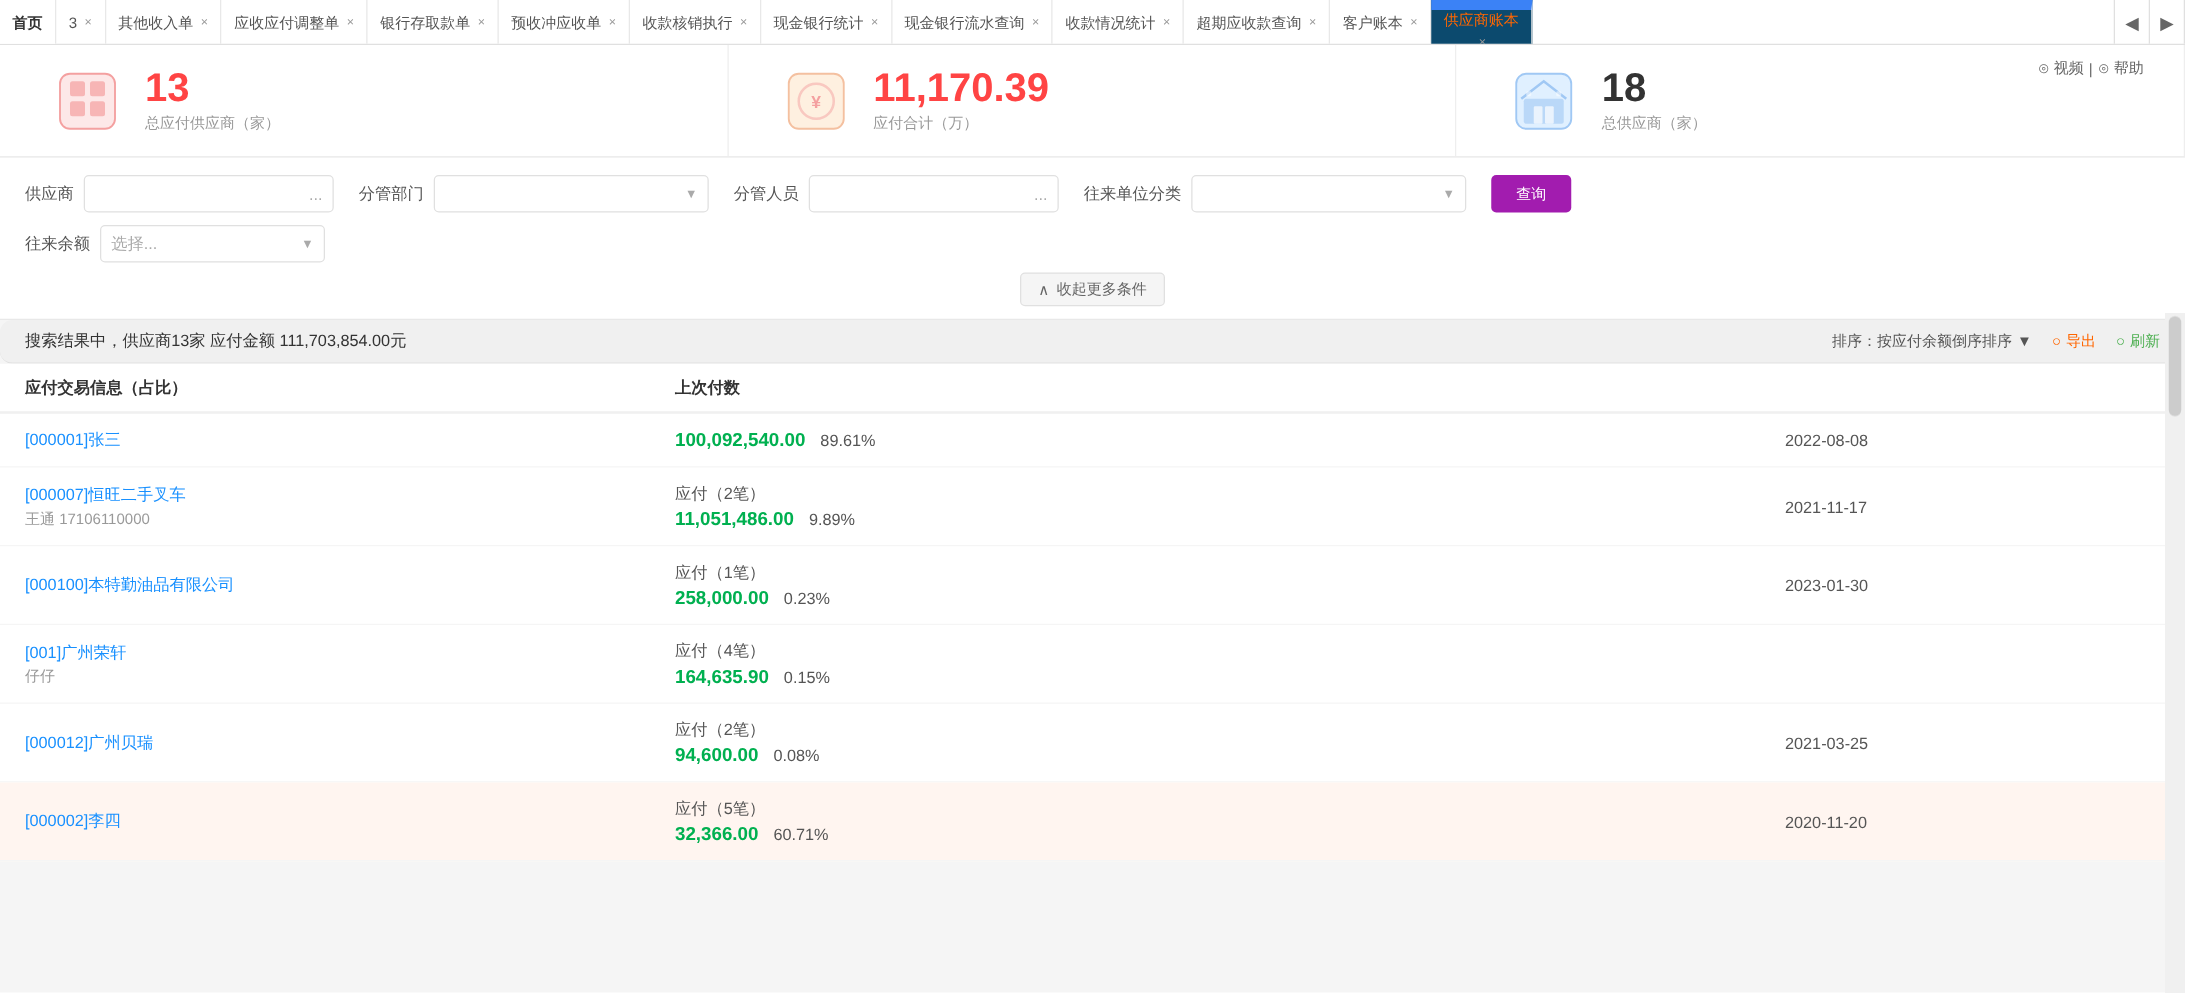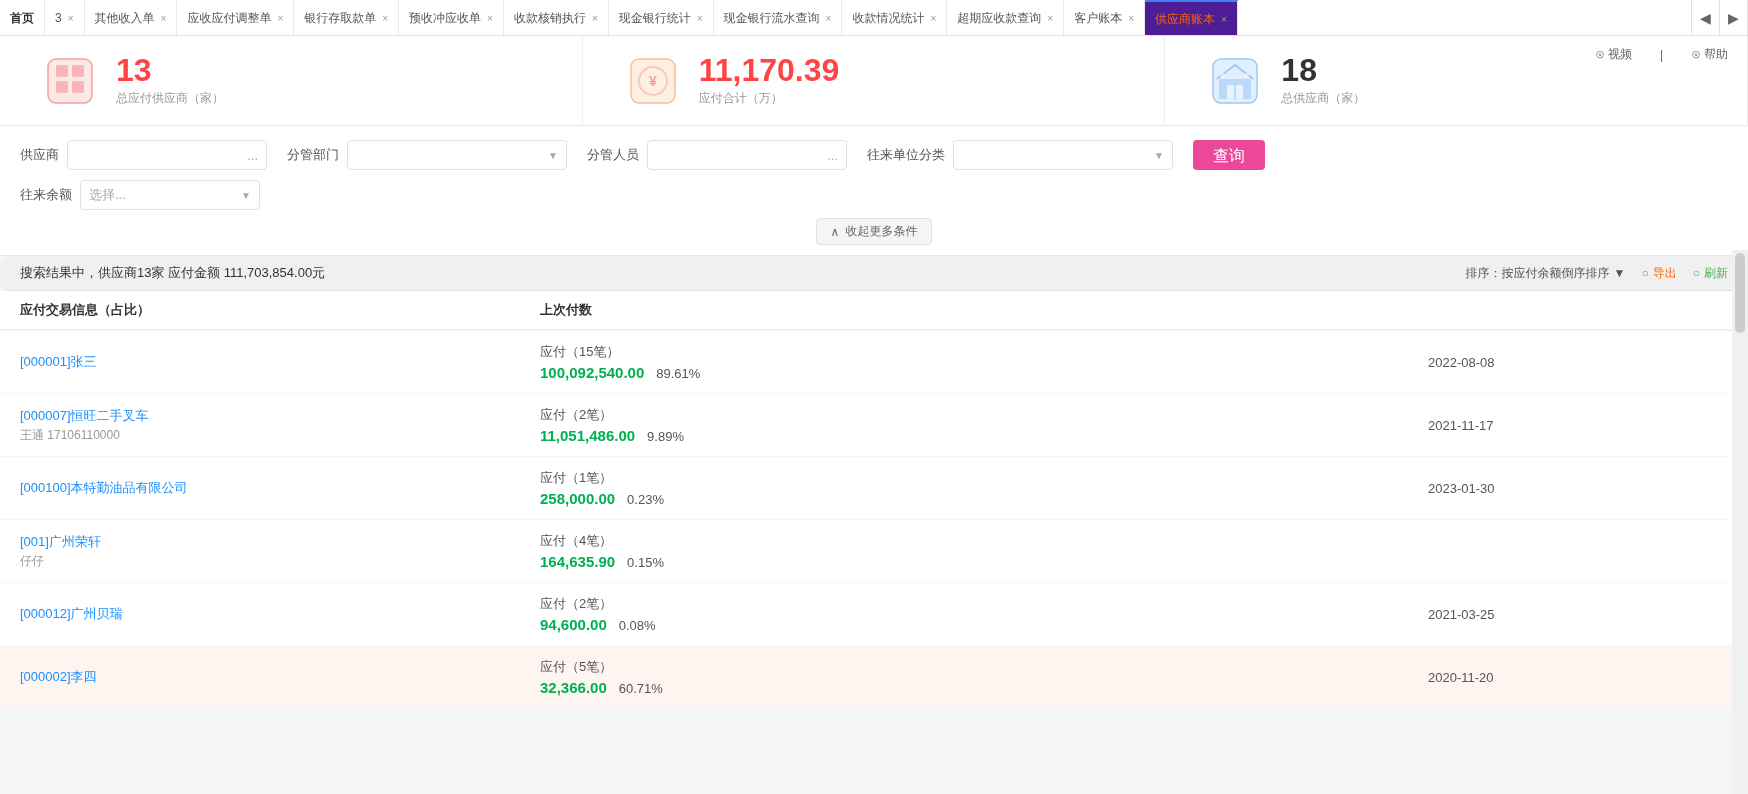--- a/index.html
+++ b/index.html
@@ -2,47 +2,47 @@
 <html><head>
   <meta charset="utf-8">
   <style>
     * { margin: 0; padding: 0; box-sizing: border-box; }
     body { font-family: 'Microsoft YaHei', Arial, sans-serif; font-size: 13px; background: #f5f5f5; color: #333; width: 1748px; min-height: 794px; overflow-x: hidden; }
 
     
     .top-nav { display: flex; align-items: flex-start; background: #fff; border-bottom: 1px solid #e0e0e0; height: 36px; padding: 0; overflow: hidden; }
     .nav-tab { display: flex; align-items: center; padding: 0 10px; height: 36px; border-right: 1px solid #e8e8e8; white-space: nowrap; cursor: pointer; font-size: 12px; color: #555; gap: 4px; }
     .nav-tab.home { background: #fff; color: #333; font-weight: bold; }
-    .nav-tab.active { background: #4c1d95; color: #ff6600; border-top: 2px solid #3b82f6; }
+    .nav-tab.active { background: #0c4a6e; color: #ff6600; border-top: 8px solid #3b82f6; flex-direction: column; }
     .nav-tab .close-x { color: #999; font-size: 10px; cursor: pointer; margin-left: 2px; }
     .nav-arrows { display: flex; align-items: center; margin-left: auto; border-left: 1px solid #e0e0e0; }
     .nav-arrow { width: 28px; height: 36px; display: flex; align-items: center; justify-content: center; cursor: pointer; color: #666; font-size: 14px; border-right: 1px solid #e0e0e0; }
 
     
     .summary-bar { display: flex; align-items: stretch; background: #fff; border-bottom: 1px solid #e8e8e8; height: 90px; position: relative; }
     .summary-item { display: flex; align-items: center; gap: 16px; padding: 0 40px; border-right: 1px solid #eee; flex: 1; }
     .summary-item:last-child { border-right: none; }
     .summary-icon { width: 60px; height: 60px; display: flex; align-items: center; justify-content: center; }
     .summary-icon svg { width: 52px; height: 52px; }
     .summary-text { display: flex; flex-direction: column; gap: 4px; }
     .summary-number { font-size: 32px; font-weight: bold; color: #ff4444; line-height: 1; }
     .summary-label { font-size: 12px; color: #999; }
-    .top-right-links { position: absolute; top: 10px; right: 20px; display: flex; gap: 28px; font-size: 12px; color: #666; margin-left: 44px; }
+    .top-right-links { position: absolute; top: 10px; right: 33px; display: flex; gap: 4px; font-size: 12px; color: #666; margin-left: 44px; }
     .top-right-links span { cursor: pointer; display: flex; align-items: center; gap: 2px; }
 
     
     .filter-area { background: #fff; padding: 14px 20px 10px; border-bottom: 1px solid #e8e8e8; }
     .filter-row { display: flex; align-items: center; gap: 20px; margin-bottom: 10px; }
     .filter-item { display: flex; align-items: center; gap: 8px; }
     .filter-label { font-size: 13px; color: #555; white-space: nowrap; }
     .filter-input { border: 1px solid #e0e0e0; border-radius: 4px; padding: 4px 8px; font-size: 13px; height: 30px; width: 200px; color: #aaa; display: flex; align-items: center; justify-content: space-between; cursor: pointer; }
     .filter-input .ellipsis { color: #aaa; }
     .filter-select { border: 1px solid #e0e0e0; border-radius: 4px; padding: 4px 8px; font-size: 13px; height: 30px; width: 220px; color: #aaa; display: flex; align-items: center; justify-content: space-between; cursor: pointer; }
     .filter-select .arrow-down { color: #aaa; font-size: 10px; }
-    .search-btn { background: #ec4899; color: #fff; border: none; border-radius: 4px; padding: 6px 20px; font-size: 16px; cursor: pointer; height: 30px; }
+    .search-btn { background: #a21caf; color: #fff; border: none; border-radius: 4px; padding: 6px 20px; font-size: 12px; cursor: pointer; height: 30px; }
     .filter-row-2 { display: flex; align-items: center; gap: 20px; }
     .collapse-btn { display: flex; align-items: center; justify-content: center; gap: 6px; cursor: pointer; font-size: 12px; color: #666; background: #f5f5f5; border: 1px solid #e0e0e0; border-radius: 4px; padding: 4px 14px; margin: 0 auto; }
 
     
     .results-bar { background: #f0f0f0; padding: 8px 20px; display: flex; align-items: center; justify-content: space-between; border-bottom: 1px solid #e0e0e0; border-radius: 10px; }
     .results-info { font-size: 13px; color: #333; }
     .results-right { display: flex; align-items: center; gap: 16px; font-size: 12px; color: #555; }
     .sort-dropdown { display: flex; align-items: center; gap: 4px; cursor: pointer; }
     .action-btn { display: flex; align-items: center; gap: 4px; cursor: pointer; color: #ff6600; }
     .action-btn-refresh { display: flex; align-items: center; gap: 4px; cursor: pointer; color: #4caf50; }
@@ -263,21 +263,20 @@
   <div class="table-header">
     <div>应付交易信息（占比）</div>
     <div>上次付数</div>
   </div>
 
   <div class="table-row">
     <div>
       <a class="supplier-link">[000001]张三</a>
     </div>
     <div class="transaction-info">
-      <span class="transaction-label">应付（15笔）</span>
       <div class="transaction-row">
         <span class="transaction-amount">100,092,540.00</span>
         <span class="transaction-pct">89.61%</span>
       </div>
     </div>
     <div>
       <span class="last-payment">2022-08-08</span>
     </div>
   </div>
 

